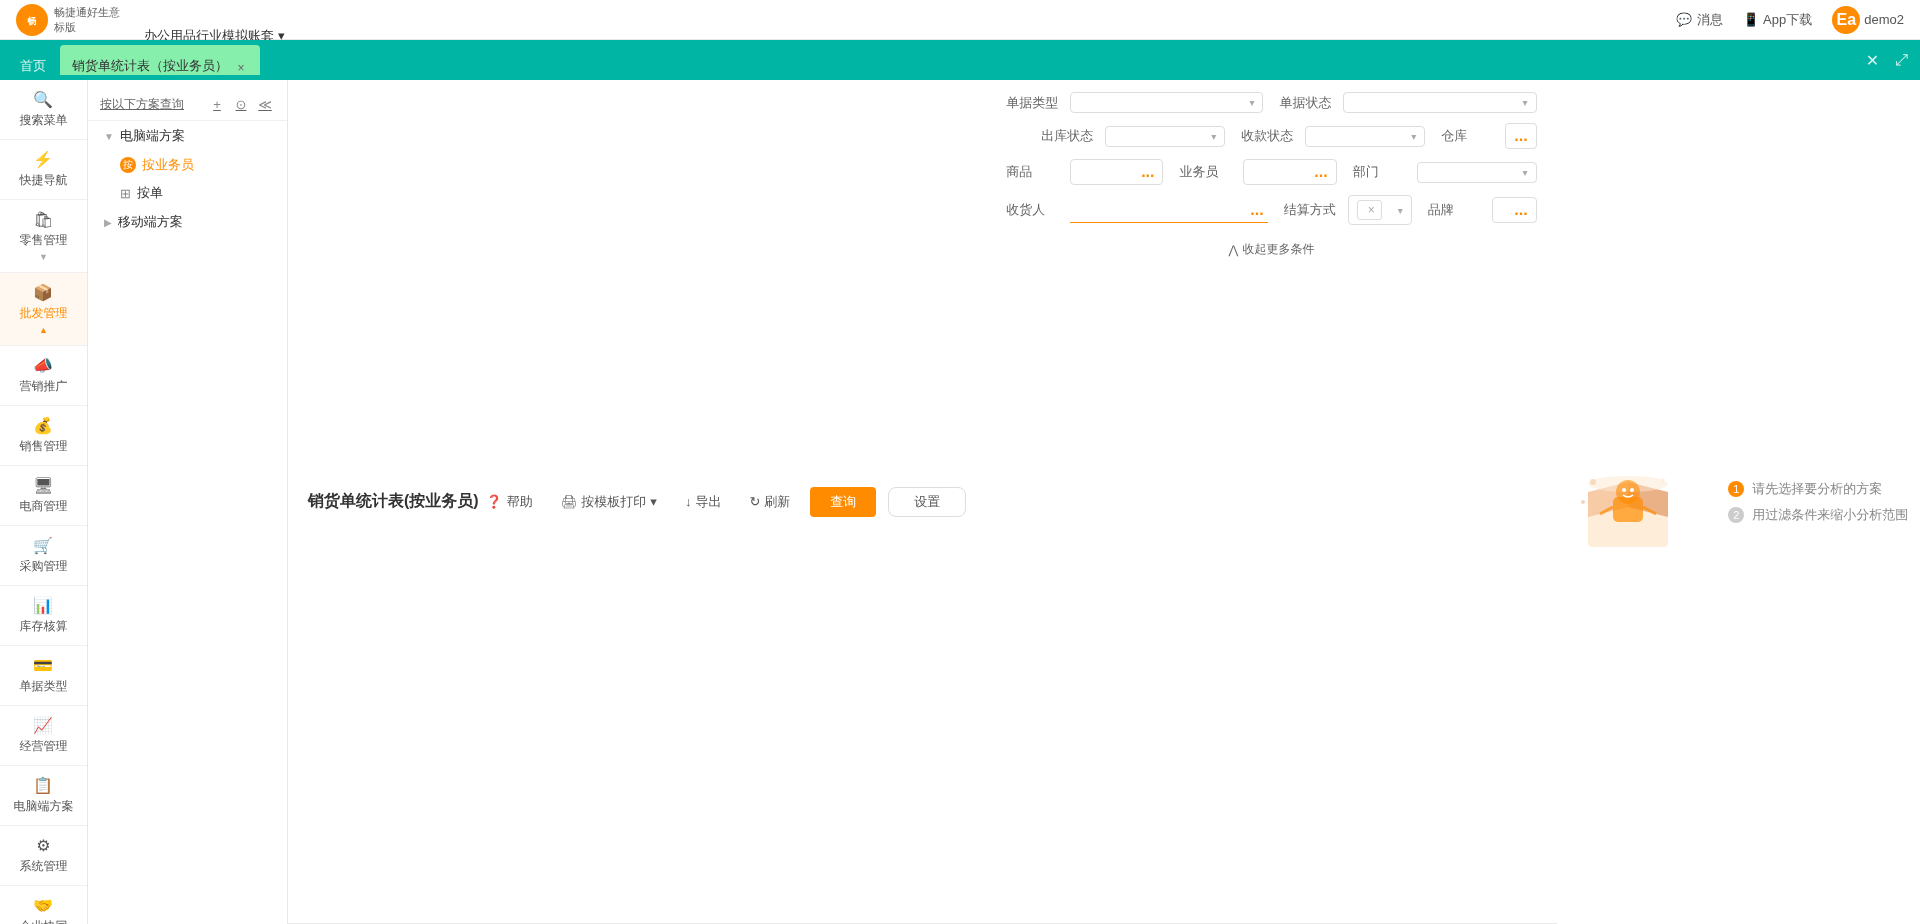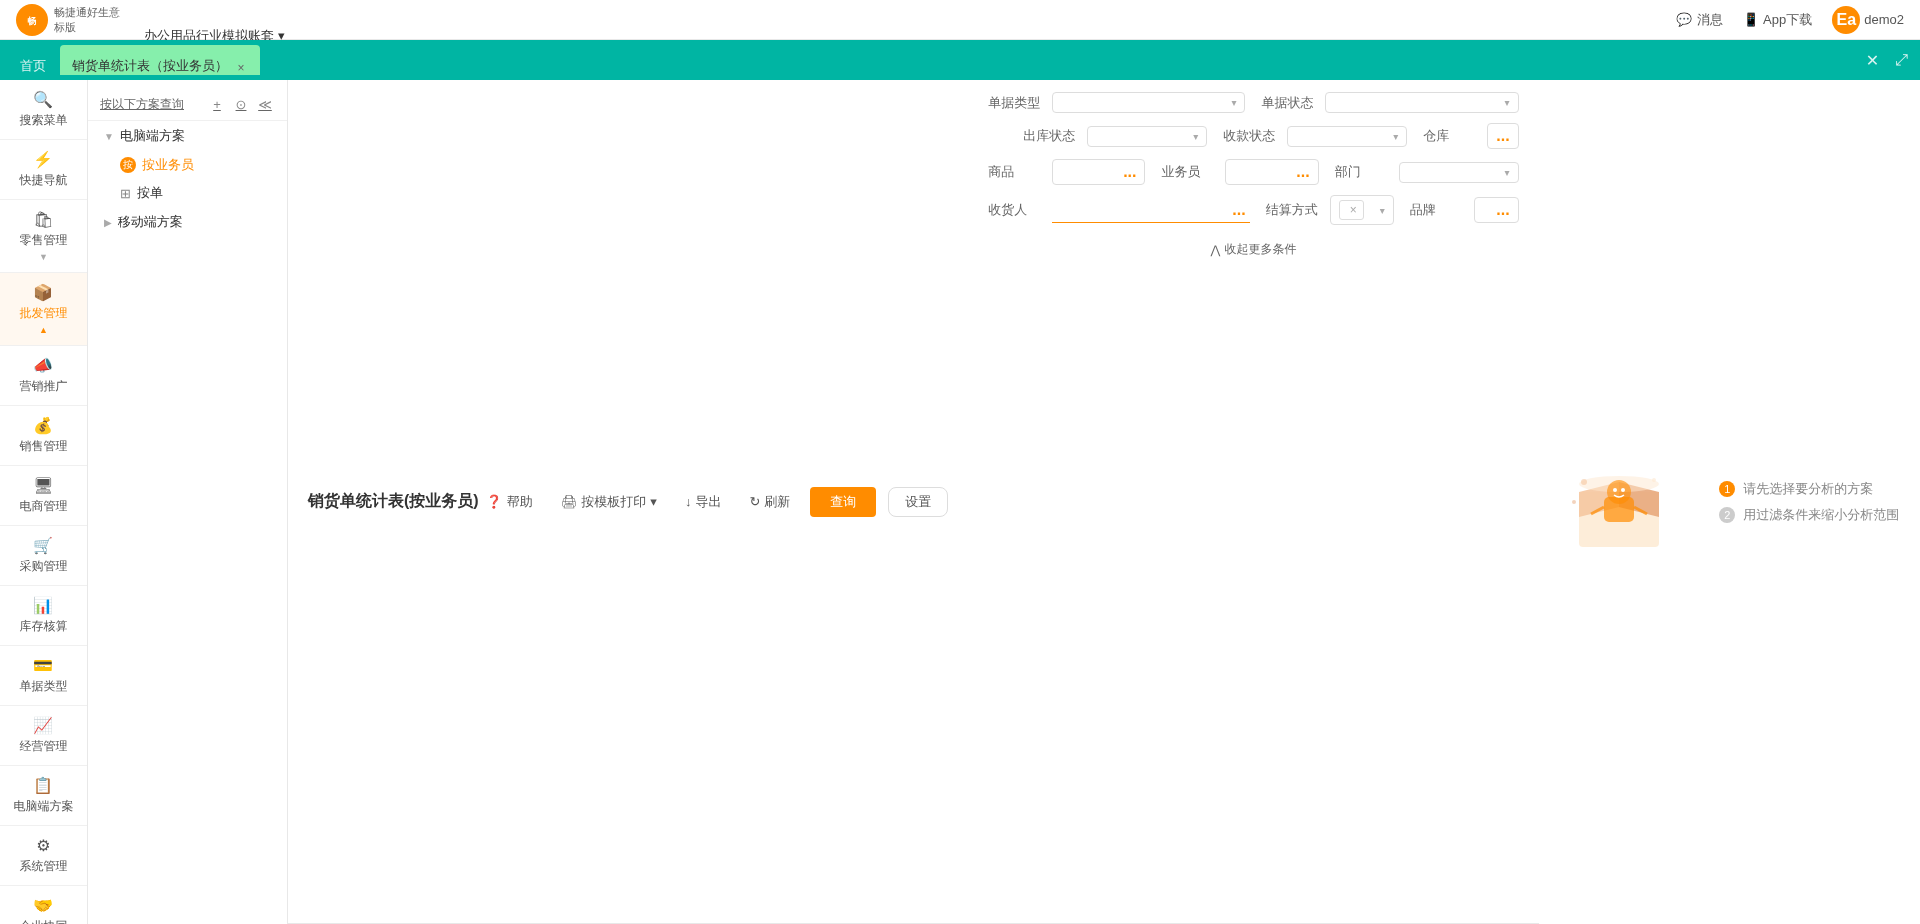--- a/index.html
+++ b/index.html
@@ -273,21 +273,21 @@
       border: none;
       padding: 6px 20px;
       border-radius: 4px;
       cursor: pointer;
       font-size: 13px;
     }
     .btn-secondary {
       background: #fff;
       color: #555;
       border: 1px solid #ddd;
-      padding: 5px 16px;
+      padding: 5px 25px;
       border-radius: 8px;
       cursor: pointer;
       font-size: 13px;
     }
 
     
     .filter-area {
       background: #fff;
       padding: 12px 20px;
       border-bottom: 1px solid #e8e8e8;

